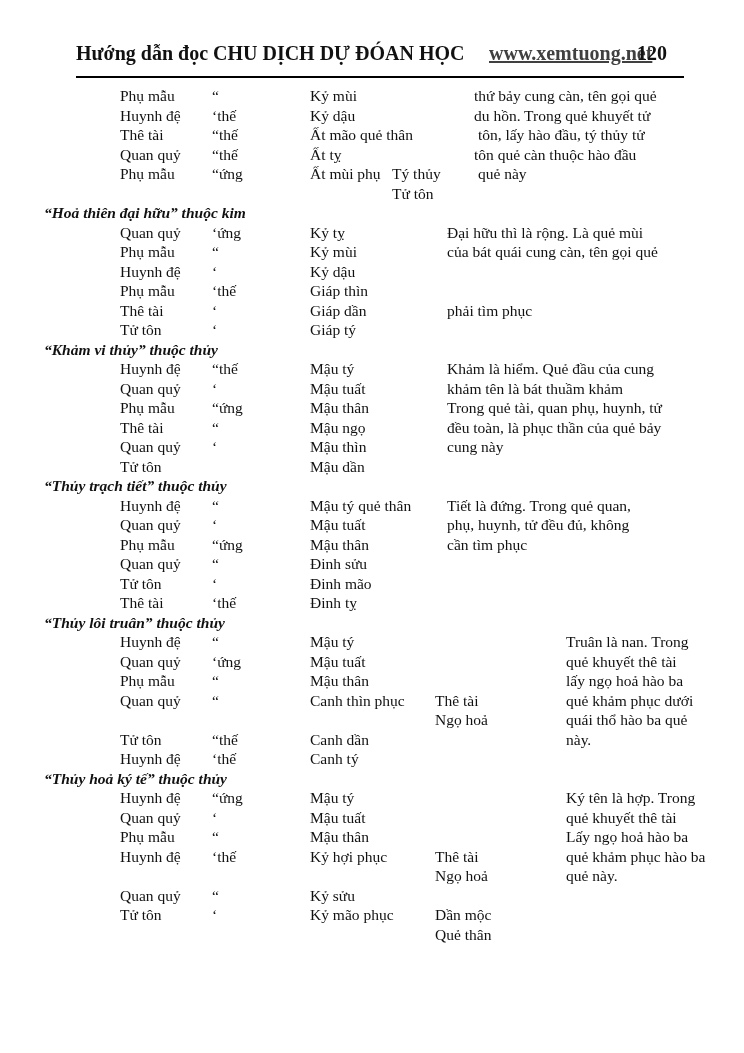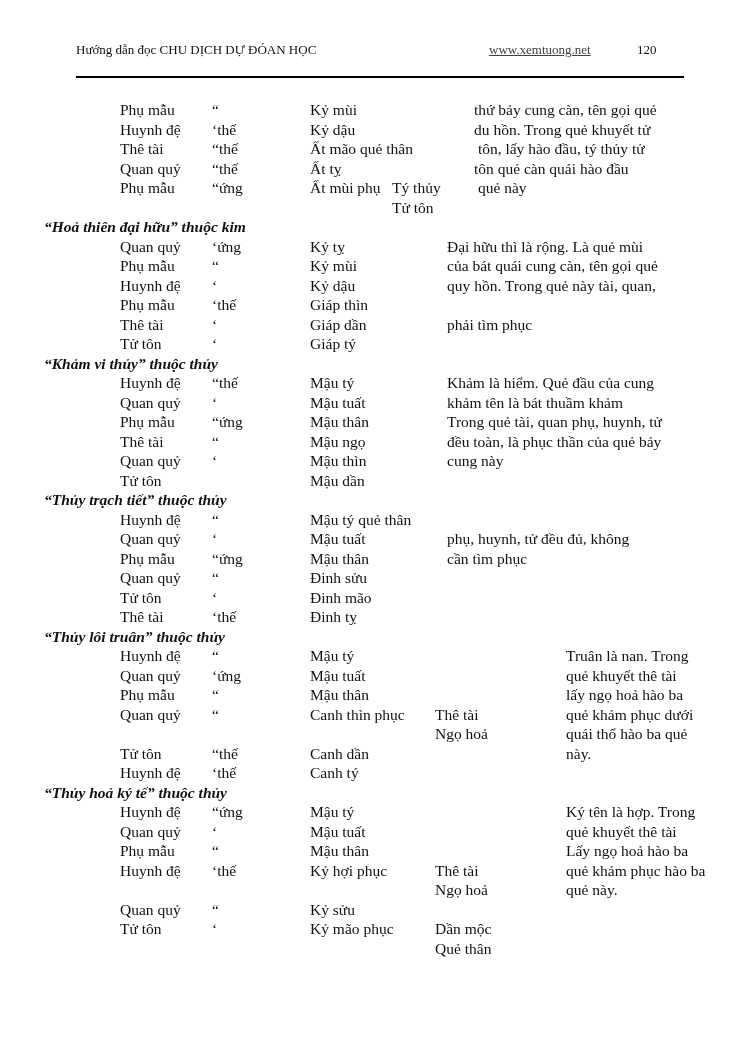--- a/index.html
+++ b/index.html
@@ -5,26 +5,26 @@
   html,body{margin:0;padding:0;}
   body{
     width:744px;height:1053px;
     background:#ffffff;
     font-family:"Liberation Serif","DejaVu Serif",serif;
     color:#111;
     position:relative;
     overflow:hidden;
   }
   .page{position:absolute;inset:0;width:744px;height:1053px;background:#fff;}
-  .header{position:absolute;top:42px;left:0;width:744px;height:22px;font-size:13px;}
+  .header{position:absolute;top:42px;left:0;width:744px;height:22px;font-size:20px;font-weight:bold;}
   .header .title{position:absolute;left:76px;top:0;white-space:nowrap;}
   .header .link{position:absolute;left:489px;top:0;color:#404040;text-decoration:underline;white-space:nowrap;cursor:pointer;}
   .header .pagenum{position:absolute;left:637px;top:0;}
   .rule{position:absolute;top:76px;left:76px;width:608px;height:2px;background:#000;}
-  .content{position:absolute;top:100px;left:0;width:716px;}
+  .content{position:absolute;top:86px;left:0;width:716px;}
   .row{position:relative;height:19.5px;line-height:19.5px;font-size:15.5px;}
   .cell{position:absolute;top:0;white-space:pre;}
   .c-role{left:120px;}
   .c-mark{left:212px;}
   .c-stem{left:310px;}
   .lay-b1 .c-sub{left:392px;}
   .lay-b1 .c-desc{left:474px;}
   .lay-b2 .c-desc{left:447px;}
   .lay-b5 .c-sub{left:435px;}
   .lay-b5 .c-desc{left:530px;margin-left:36px;}
@@ -58,21 +58,21 @@
       <div class="row lay-b1">
         <span class="cell c-role">Thê tài</span>
         <span class="cell c-mark">“thế</span>
         <span class="cell c-stem">Ất mão quẻ thân</span>
         <span class="cell c-desc"> tôn, lấy hào đầu, tý thủy tử</span>
       </div>
       <div class="row lay-b1">
         <span class="cell c-role">Quan quỷ</span>
         <span class="cell c-mark">“thế</span>
         <span class="cell c-stem">Ất tỵ</span>
-        <span class="cell c-desc">tôn quẻ càn quái hào đầu</span>
+        <span class="cell c-desc">tôn quẻ càn thuộc hào đầu</span>
       </div>
       <div class="row lay-b1">
         <span class="cell c-role">Phụ mẫu</span>
         <span class="cell c-mark">“ứng</span>
         <span class="cell c-stem">Ất mùi phụ</span>
         <span class="cell c-sub">Tý thủy</span>
         <span class="cell c-desc"> quẻ này</span>
       </div>
       <div class="row lay-b1">
         <span class="cell c-sub">Tử tôn</span>
@@ -87,21 +87,20 @@
       <div class="row lay-b2">
         <span class="cell c-role">Phụ mẫu</span>
         <span class="cell c-mark">“</span>
         <span class="cell c-stem">Kỷ mùi</span>
         <span class="cell c-desc">của bát quái cung càn, tên gọi quẻ</span>
       </div>
       <div class="row lay-b2">
         <span class="cell c-role">Huynh đệ</span>
         <span class="cell c-mark">‘</span>
         <span class="cell c-stem">Kỷ dậu</span>
-        <span class="cell c-desc">quy hồn. Trong quẻ này tài, quan,</span>
       </div>
       <div class="row lay-b2">
         <span class="cell c-role">Phụ mẫu</span>
         <span class="cell c-mark">‘thế</span>
         <span class="cell c-stem">Giáp thìn</span>
       </div>
       <div class="row lay-b2">
         <span class="cell c-role">Thê tài</span>
         <span class="cell c-mark">‘</span>
         <span class="cell c-stem">Giáp dần</span>
@@ -145,20 +144,21 @@
       </div>
       <div class="row lay-b2">
         <span class="cell c-role">Tử tôn</span>
         <span class="cell c-stem">Mậu dần</span>
       </div>
       <div class="row heading sect">“Thủy trạch tiết” thuộc thủy</div>
       <div class="row lay-b2">
         <span class="cell c-role">Huynh đệ</span>
         <span class="cell c-mark">“</span>
         <span class="cell c-stem">Mậu tý quẻ thân</span>
+        <span class="cell c-desc">Tiết là đứng. Trong quẻ quan,</span>
       </div>
       <div class="row lay-b2">
         <span class="cell c-role">Quan quỷ</span>
         <span class="cell c-mark">‘</span>
         <span class="cell c-stem">Mậu tuất</span>
         <span class="cell c-desc">phụ, huynh, tử đều đủ, không</span>
       </div>
       <div class="row lay-b2">
         <span class="cell c-role">Phụ mẫu</span>
         <span class="cell c-mark">“ứng</span>

